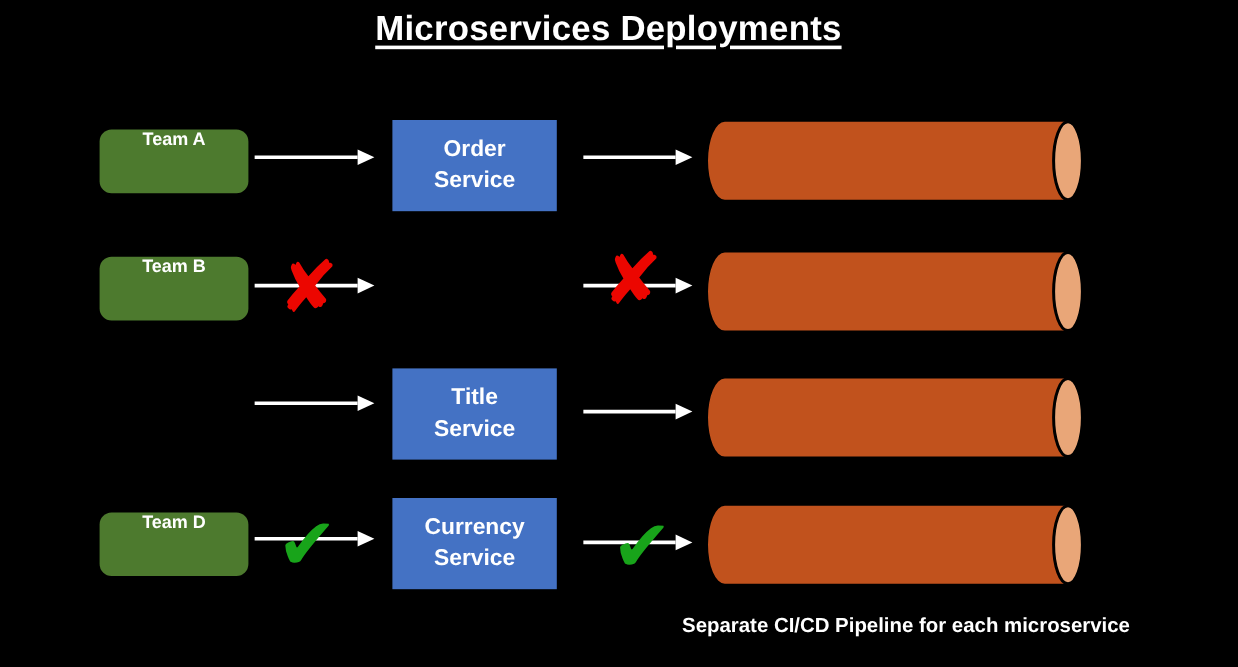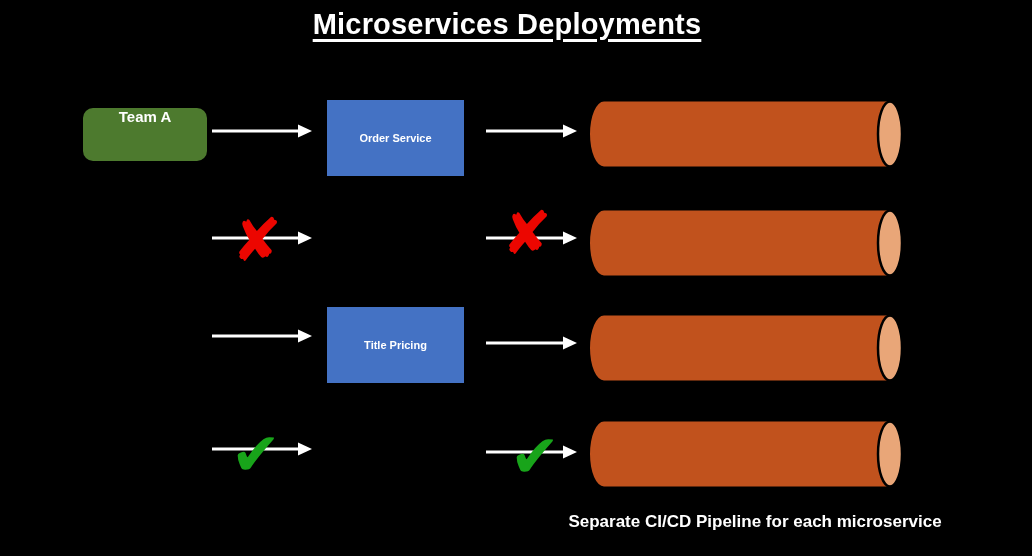--- a/index.html
+++ b/index.html
@@ -48,22 +48,23 @@
   }
   .service-box {
     position: absolute;
     left: 327px;
     width: 137px;
     height: 76px;
     background: var(--service-blue, #4472c4);
     display: flex;
     align-items: center;
     justify-content: center;
-    color: var(--text-white, #fff);
-    font-size: 11px;
+    text-align: center;
+    color: var(--text-white, #fff);
+    font-size: 19px;
     font-weight: bold;
     line-height: 1.35;
   }
   .service-box span { display: inline-block; padding: 0 16px; }
   .arrow {
     position: absolute;
     height: 16px;
   }
   .arrow-left { left: 212px; width: 101px; }
   .arrow-right { left: 486px; width: 92px; }
@@ -126,20 +127,23 @@
         <polygon points="77,1.5 91,8 77,14.5" fill="#fff"></polygon>
       </svg>
   </div>
   <div class="cylinder" style="top:100px">
     <svg viewBox="0 0 315 68">
         <path d="M14,1.5 L300,1.5 L300,66.5 L14,66.5 A14,32.5 0 0 1 14,1.5 Z" fill="var(--pipe-body,#c1521d)"></path>
         <ellipse cx="300" cy="34" rx="12" ry="32.5" fill="var(--pipe-cap,#e9a678)" stroke="#000" stroke-width="2.5"></ellipse>
       </svg>
   </div>
 
+  <div class="team-box" style="top:214px">
+    <span>Team B</span>
+  </div>
   <div class="arrow arrow-left" style="top:230px">
     <svg viewBox="0 0 101 16">
         <line x1="0" y1="8" x2="86" y2="8" stroke="#fff" stroke-width="3"></line>
         <polygon points="86,1.5 100,8 86,14.5" fill="#fff"></polygon>
       </svg>
   </div>
   <div class="mark mark-red" style="left:225px; top:208px">✘</div>
   <div class="arrow arrow-right" style="top:230px">
     <svg viewBox="0 0 92 16">
         <line x1="0" y1="8" x2="77" y2="8" stroke="#fff" stroke-width="3"></line>
@@ -154,42 +158,48 @@
       </svg>
   </div>
 
   <div class="arrow arrow-left" style="top:328px">
     <svg viewBox="0 0 101 16">
         <line x1="0" y1="8" x2="86" y2="8" stroke="#fff" stroke-width="3"></line>
         <polygon points="86,1.5 100,8 86,14.5" fill="#fff"></polygon>
       </svg>
   </div>
   <div class="service-box" style="top:307px">
-    <span>Title Pricing</span>
+    <span>Title Service</span>
   </div>
   <div class="arrow arrow-right" style="top:335px">
     <svg viewBox="0 0 92 16">
         <line x1="0" y1="8" x2="77" y2="8" stroke="#fff" stroke-width="3"></line>
         <polygon points="77,1.5 91,8 77,14.5" fill="#fff"></polygon>
       </svg>
   </div>
   <div class="cylinder" style="top:314px">
     <svg viewBox="0 0 315 68">
         <path d="M14,1.5 L300,1.5 L300,66.5 L14,66.5 A14,32.5 0 0 1 14,1.5 Z" fill="var(--pipe-body,#c1521d)"></path>
         <ellipse cx="300" cy="34" rx="12" ry="32.5" fill="var(--pipe-cap,#e9a678)" stroke="#000" stroke-width="2.5"></ellipse>
       </svg>
   </div>
 
+  <div class="team-box" style="top:427px">
+    <span>Team D</span>
+  </div>
   <div class="arrow arrow-left" style="top:441px">
     <svg viewBox="0 0 101 16">
         <line x1="0" y1="8" x2="86" y2="8" stroke="#fff" stroke-width="3"></line>
         <polygon points="86,1.5 100,8 86,14.5" fill="#fff"></polygon>
       </svg>
   </div>
   <div class="mark mark-green" style="left:224px; top:422px">✔</div>
+  <div class="service-box" style="top:415px">
+    <span style="max-width:95px">Currency Service</span>
+  </div>
   <div class="arrow arrow-right" style="top:444px">
     <svg viewBox="0 0 92 16">
         <line x1="0" y1="8" x2="77" y2="8" stroke="#fff" stroke-width="3"></line>
         <polygon points="77,1.5 91,8 77,14.5" fill="#fff"></polygon>
       </svg>
   </div>
   <div class="mark mark-green" style="left:503px; top:424px">✔</div>
   <div class="cylinder" style="top:420px">
     <svg viewBox="0 0 315 68">
         <path d="M14,1.5 L300,1.5 L300,66.5 L14,66.5 A14,32.5 0 0 1 14,1.5 Z" fill="var(--pipe-body,#c1521d)"></path>

